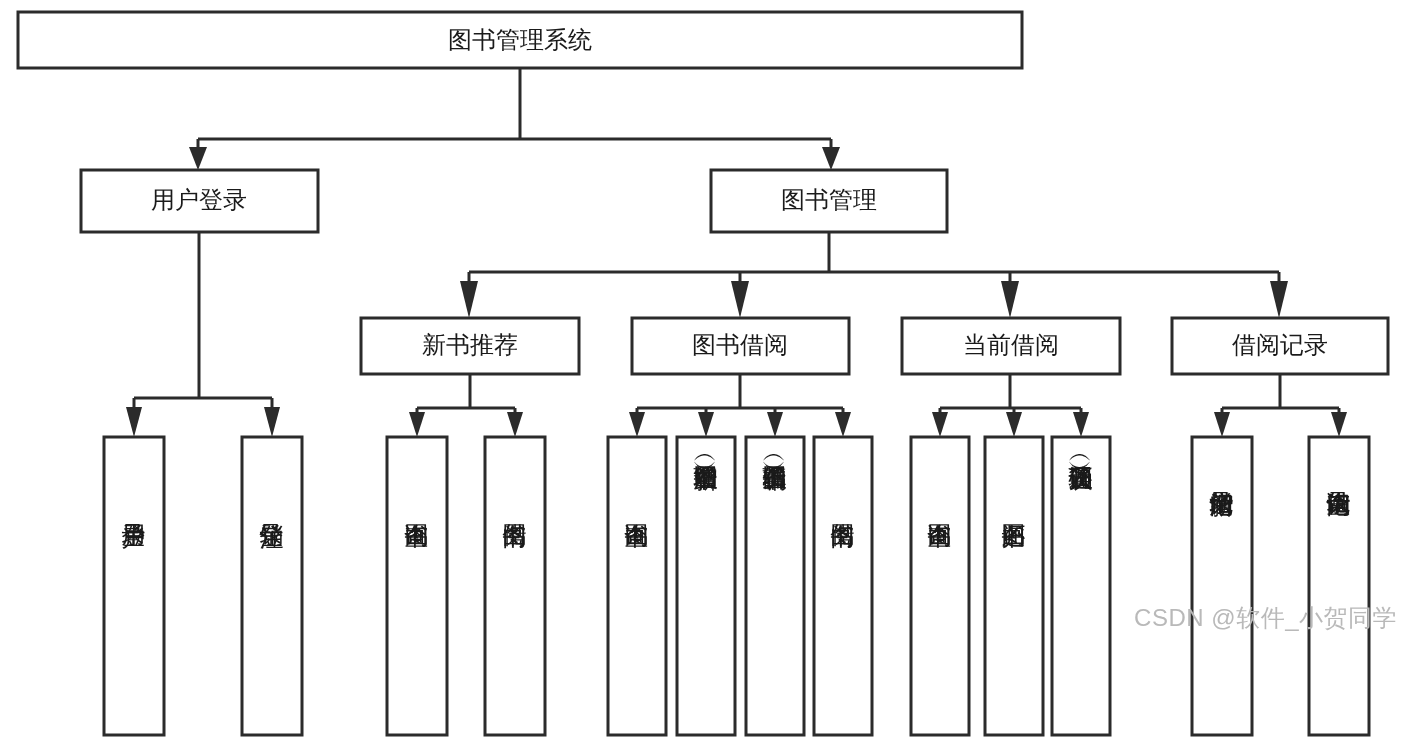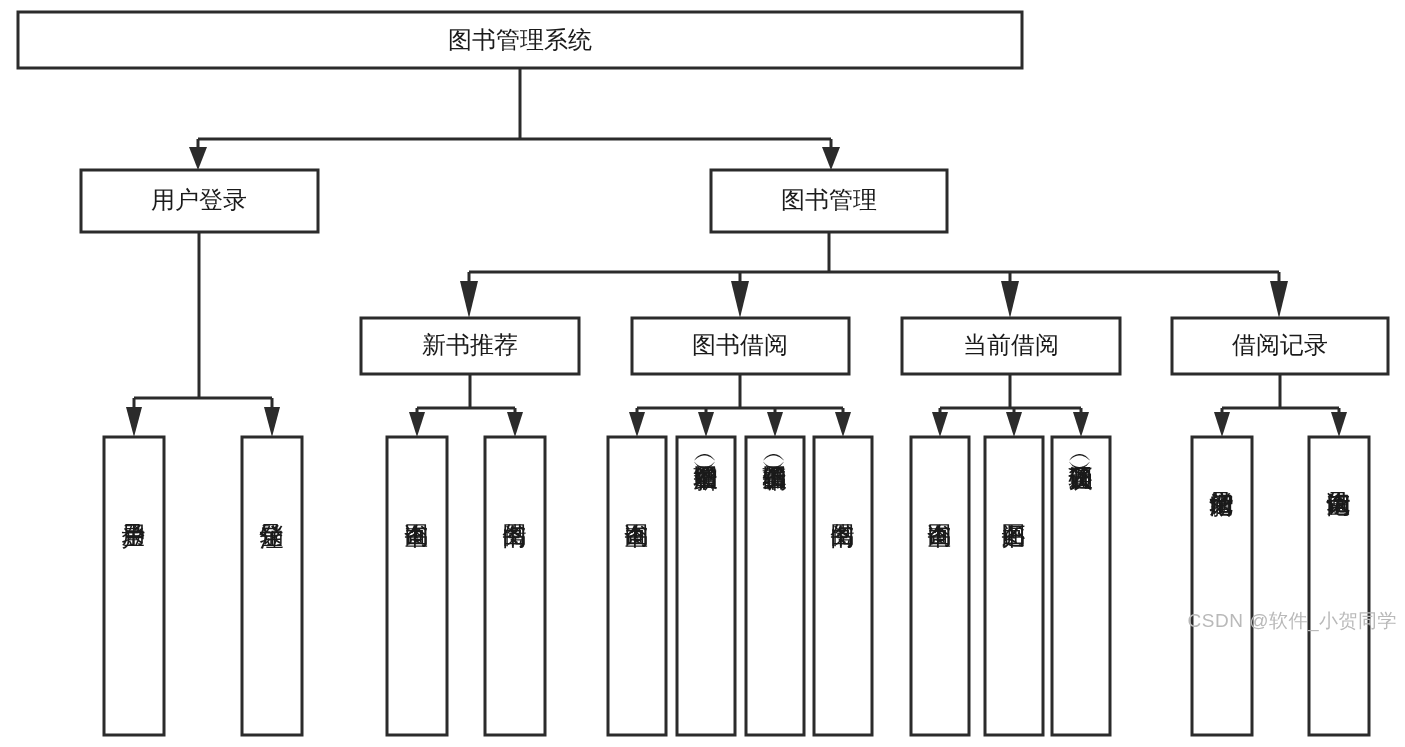--- a/index.html
+++ b/index.html
@@ -54,21 +54,21 @@
     fill: #1a1a1a;
     writing-mode: vertical-rl;
     text-orientation: upright;
     text-anchor: middle;
   }
   .watermark-text {
     position: absolute;
     right: 8px;
     bottom: 4px;
     font-family: "Liberation Sans", "DejaVu Sans", sans-serif;
-    font-size: 19px;
+    font-size: 24px;
     color: #b9b9b9;
     letter-spacing: 0.5px;
     white-space: nowrap;
     pointer-events: none;
   }
 </style>
 </head>
 <body>
 
 <div id="diagram-root">

